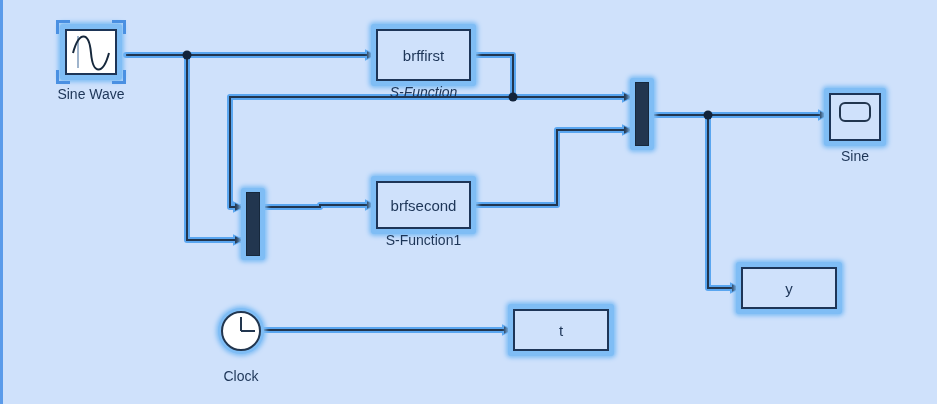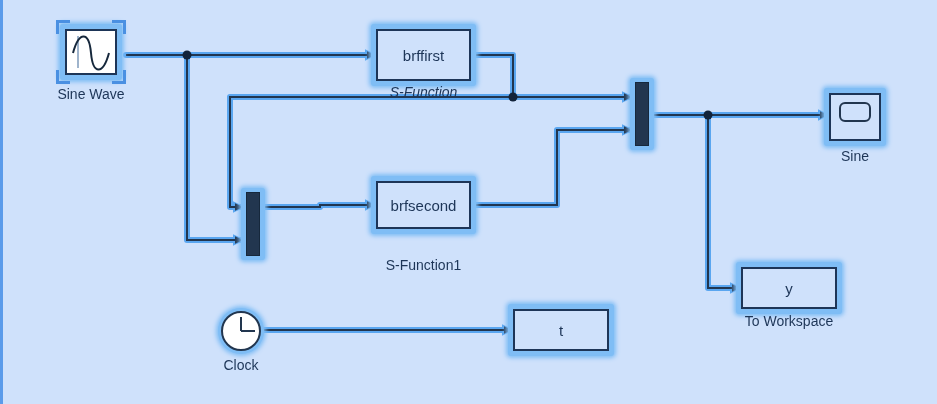--- a/index.html
+++ b/index.html
@@ -143,21 +143,21 @@
   <div class="block" style="left:371px; top:24px; width:105px; height:62px;">
     <div class="glow" style="left:0; top:0; width:105px; height:62px;"></div>
     <div class="body-box" style="left:5px; top:5px; width:95px; height:52px;">brffirst</div>
   </div>
   <div class="caption" style="left:361px; top:84px; width:125px;font-style:italic;">S-Function</div>
 
   <div class="block" style="left:371px; top:176px; width:96px; height:58px;">
     <div class="glow" style="left:0; top:0; width:105px; height:58px;"></div>
     <div class="body-box" style="left:5px; top:5px; width:95px; height:48px;">brfsecond</div>
   </div>
-  <div class="caption" style="left:361px; top:232px; width:125px;margin-top:25px;">S-Function1</div>
+  <div class="caption" style="left:361px; top:232px; width:125px;">S-Function1</div>
 
   <div class="block" style="left:630px; top:78px; width:24px; height:72px;">
     <div class="glow" style="left:0; top:0; width:24px; height:72px;"></div>
     <div class="mux-bar" style="left:5px; top:4px; width:14px; height:64px;"></div>
   </div>
 
   <div class="block" style="left:241px; top:188px; width:24px; height:72px;">
     <div class="glow" style="left:0; top:0; width:24px; height:72px;"></div>
     <div class="mux-bar" style="left:5px; top:4px; width:14px; height:64px;"></div>
   </div>
@@ -169,30 +169,29 @@
         <rect x="3" y="3" width="30" height="18" rx="5" ry="5" fill="none" stroke="#22364f" stroke-width="2"></rect>
       </svg>
     </div>
   </div>
   <div class="caption" style="left:812px; top:148px; width:86px;">Sine</div>
 
   <div class="block" style="left:736px; top:262px; width:106px; height:52px;">
     <div class="glow" style="left:0; top:0; width:106px; height:52px;"></div>
     <div class="body-box" style="left:5px; top:5px; width:96px; height:42px;">y</div>
   </div>
-  <div class="caption" style="left:726px; top:313px; width:126px;">To Workspace</div>
 
   <div class="block" style="left:508px; top:304px; width:106px; height:52px;">
     <div class="glow" style="left:0; top:0; width:106px; height:52px;"></div>
     <div class="body-box" style="left:5px; top:5px; width:96px; height:42px;">t</div>
   </div>
 
   <div class="block" style="left:218px; top:308px; width:46px; height:46px;">
     <div class="glow" style="left:0; top:0; width:46px; height:46px; border-radius:50%;"></div>
     <svg width="46" height="46" viewBox="0 0 46 46" style="position:absolute; left:0; top:0;">
       <circle cx="23" cy="23" r="19" fill="#ffffff" stroke="#22364f" stroke-width="2"></circle>
       <line x1="23" y1="23" x2="23" y2="9" stroke="#22364f" stroke-width="2"></line>
       <line x1="23" y1="23" x2="37" y2="23" stroke="#22364f" stroke-width="2"></line>
     </svg>
   </div>
-  <div class="caption" style="left:198px; top:357px; width:86px;">Clock</div>
+  <div class="caption" style="left:198px; top:368px; width:86px;">Clock</div>
 
 </div>
 
 </body></html>

